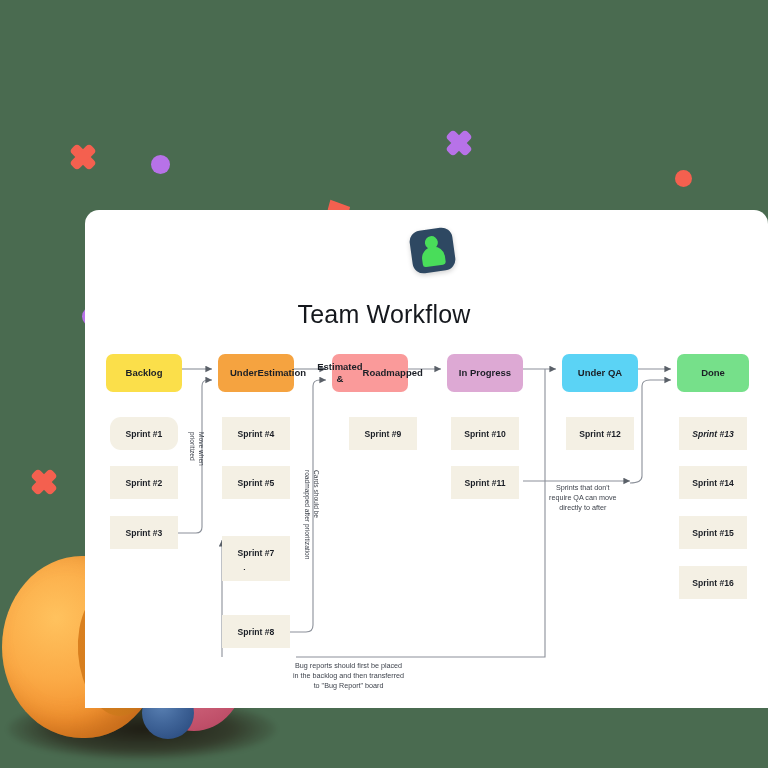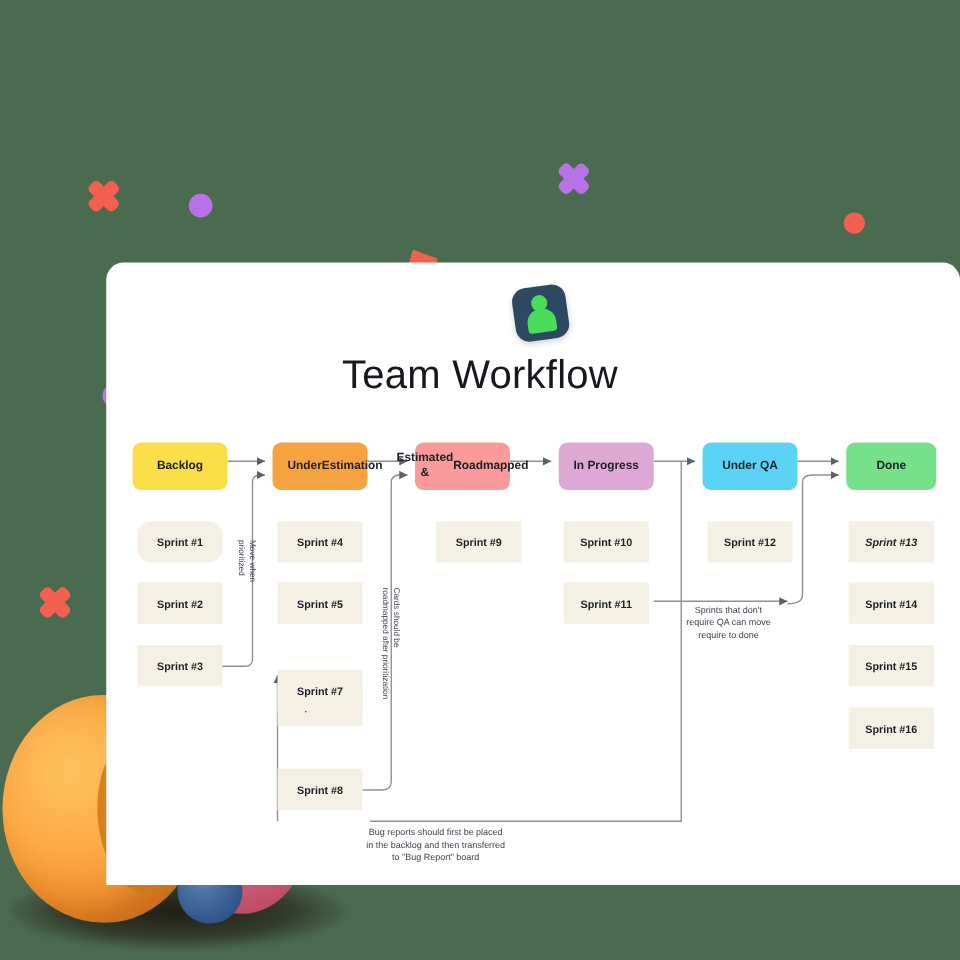--- a/index.html
+++ b/index.html
@@ -89,23 +89,23 @@
     position:absolute;left:15px;top:7px;width:13px;height:13px;border-radius:50%;
     background:#49dd5a;
   }
   .app-icon .person-body{
     position:absolute;left:10px;top:18px;width:23px;height:19px;
     border-radius:11px 11px 3px 3px;
     background:#49dd5a;
   }
 
   .page-title{
-    position:absolute;left:0;right:0;top:281px;
+    position:absolute;left:0;right:0;top:300px;
     text-align:center;
-    font-size:32px;
+    font-size:25px;
     font-weight:400;
     letter-spacing:.2px;
     color:#15181d;
   }
 
   
   .diagram{position:absolute;left:0;top:0;width:768px;height:720px;}
   .svg-lines{position:absolute;left:0;top:0;}
 
   .col-head{
@@ -288,21 +288,21 @@
         <div>Move when</div>
         <div>prioritized</div>
       </div>
       <div class="vnote" style="left: 320px; top: 470px;">
         <div>Cards should be</div>
         <div>roadmapped after prioritization</div>
       </div>
       <div class="note" style="left: 549px; top: 483px;">
         <div>Sprints that don't</div>
         <div>require QA can move</div>
-        <div>require to done</div>
+        <div>directly to after</div>
       </div>
       <div class="note" style="left: 293px; top: 661px;">
         <div>Bug reports should first be placed</div>
         <div>in the backlog and then transferred</div>
         <div>to "Bug Report" board</div>
       </div>
     </div>
 </div>
 
 </body></html>

